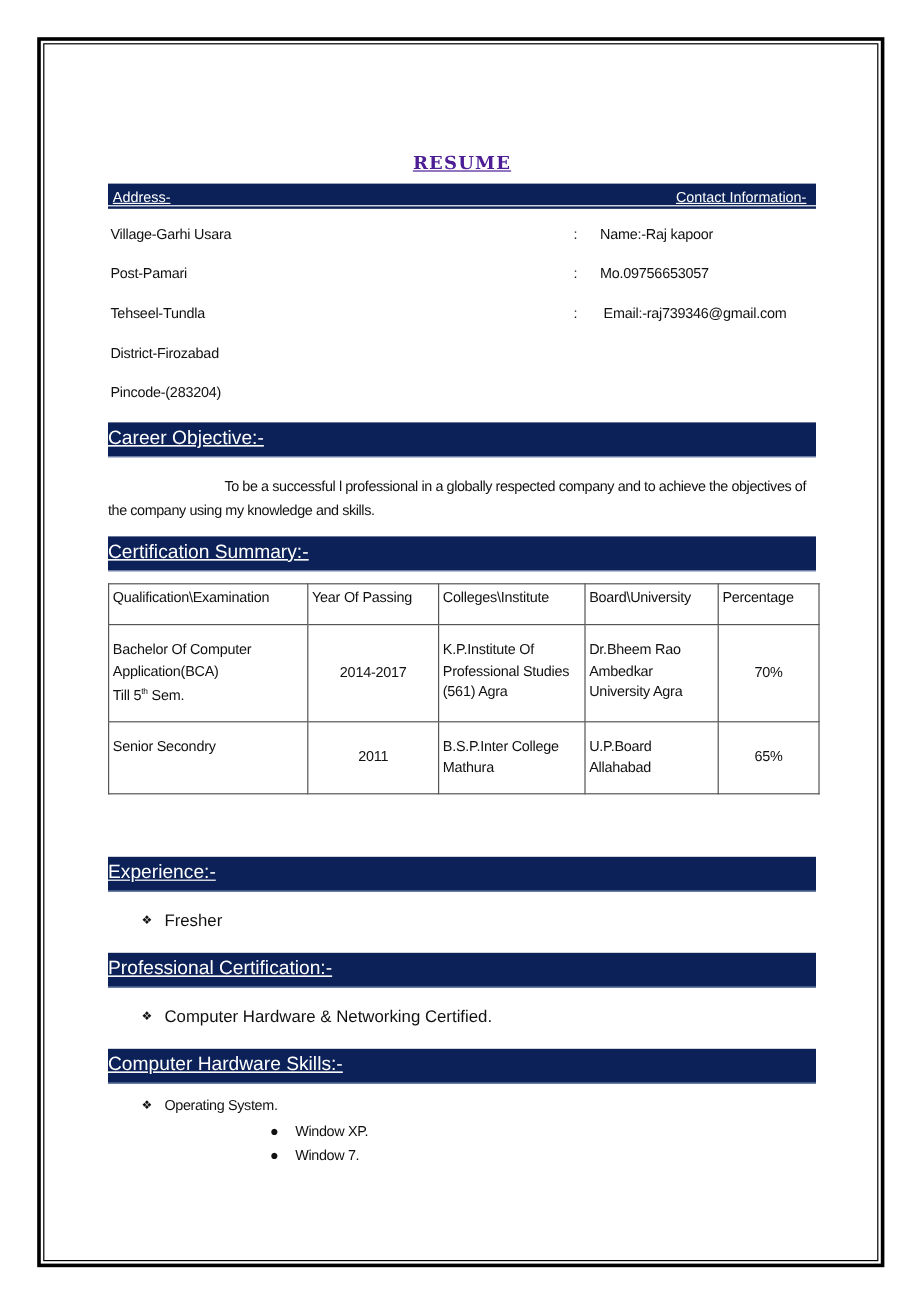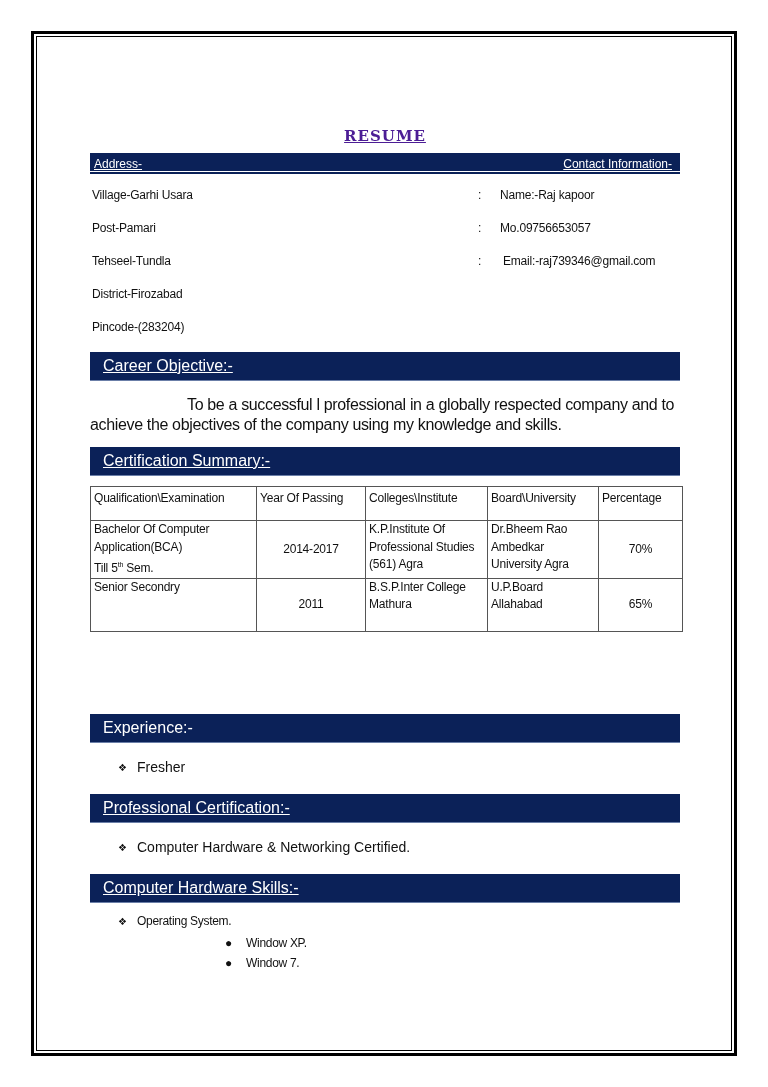--- a/index.html
+++ b/index.html
@@ -56,39 +56,40 @@
       position: absolute; left: 388px; font-size: 12px; display: flex; letter-spacing: -0.2px;
     }
     .contact-line .colon { width: 22px; }
 
     .section-bar {
       position: absolute;
       left: 0; width: 590px; height: 29px;
       background: #0b2158;
       color: #fff;
       font-size: 16px;
-      padding-left: 13px;
+      padding-left: 0;
       display: flex; align-items: center;
       border-bottom: 1px solid #6b7fa8;
+      text-decoration: underline;
     }
     .section-bar .u { text-decoration: underline; }
 
     .objective {
       position: absolute; left: 0; top: 395px; width: 590px;
-      font-size: 16px; line-height: 20px; letter-spacing: -0.35px;
+      font-size: 12px; line-height: 20px; letter-spacing: -0.35px;
     }
     .objective .indent { display: inline-block; width: 97px; }
 
     table.qual {
       position: absolute; left: 0; top: 486px; width: 593px;
       border-collapse: collapse; font-size: 12px; letter-spacing: -0.2px;
     }
     table.qual td, table.qual th {
       border: 1px solid #555; vertical-align: top;
-      padding: 0 3px; line-height: 17.5px; font-weight: normal; text-align: left;
+      padding: 12px 3px; line-height: 17.5px; font-weight: normal; text-align: left;
     }
     table.qual th { height: 34px; padding-top: 3px; }
     table.qual .mid { vertical-align: middle; text-align: center; }
     table.qual .pct { text-align: center; vertical-align: middle; }
     sup { font-size: 7px; }
 
     .bullet-line {
       position: absolute; font-size: 14px; display: flex; align-items: center;
     }
     .bullet-line .diamond { width: 19px; font-size: 10px; }

